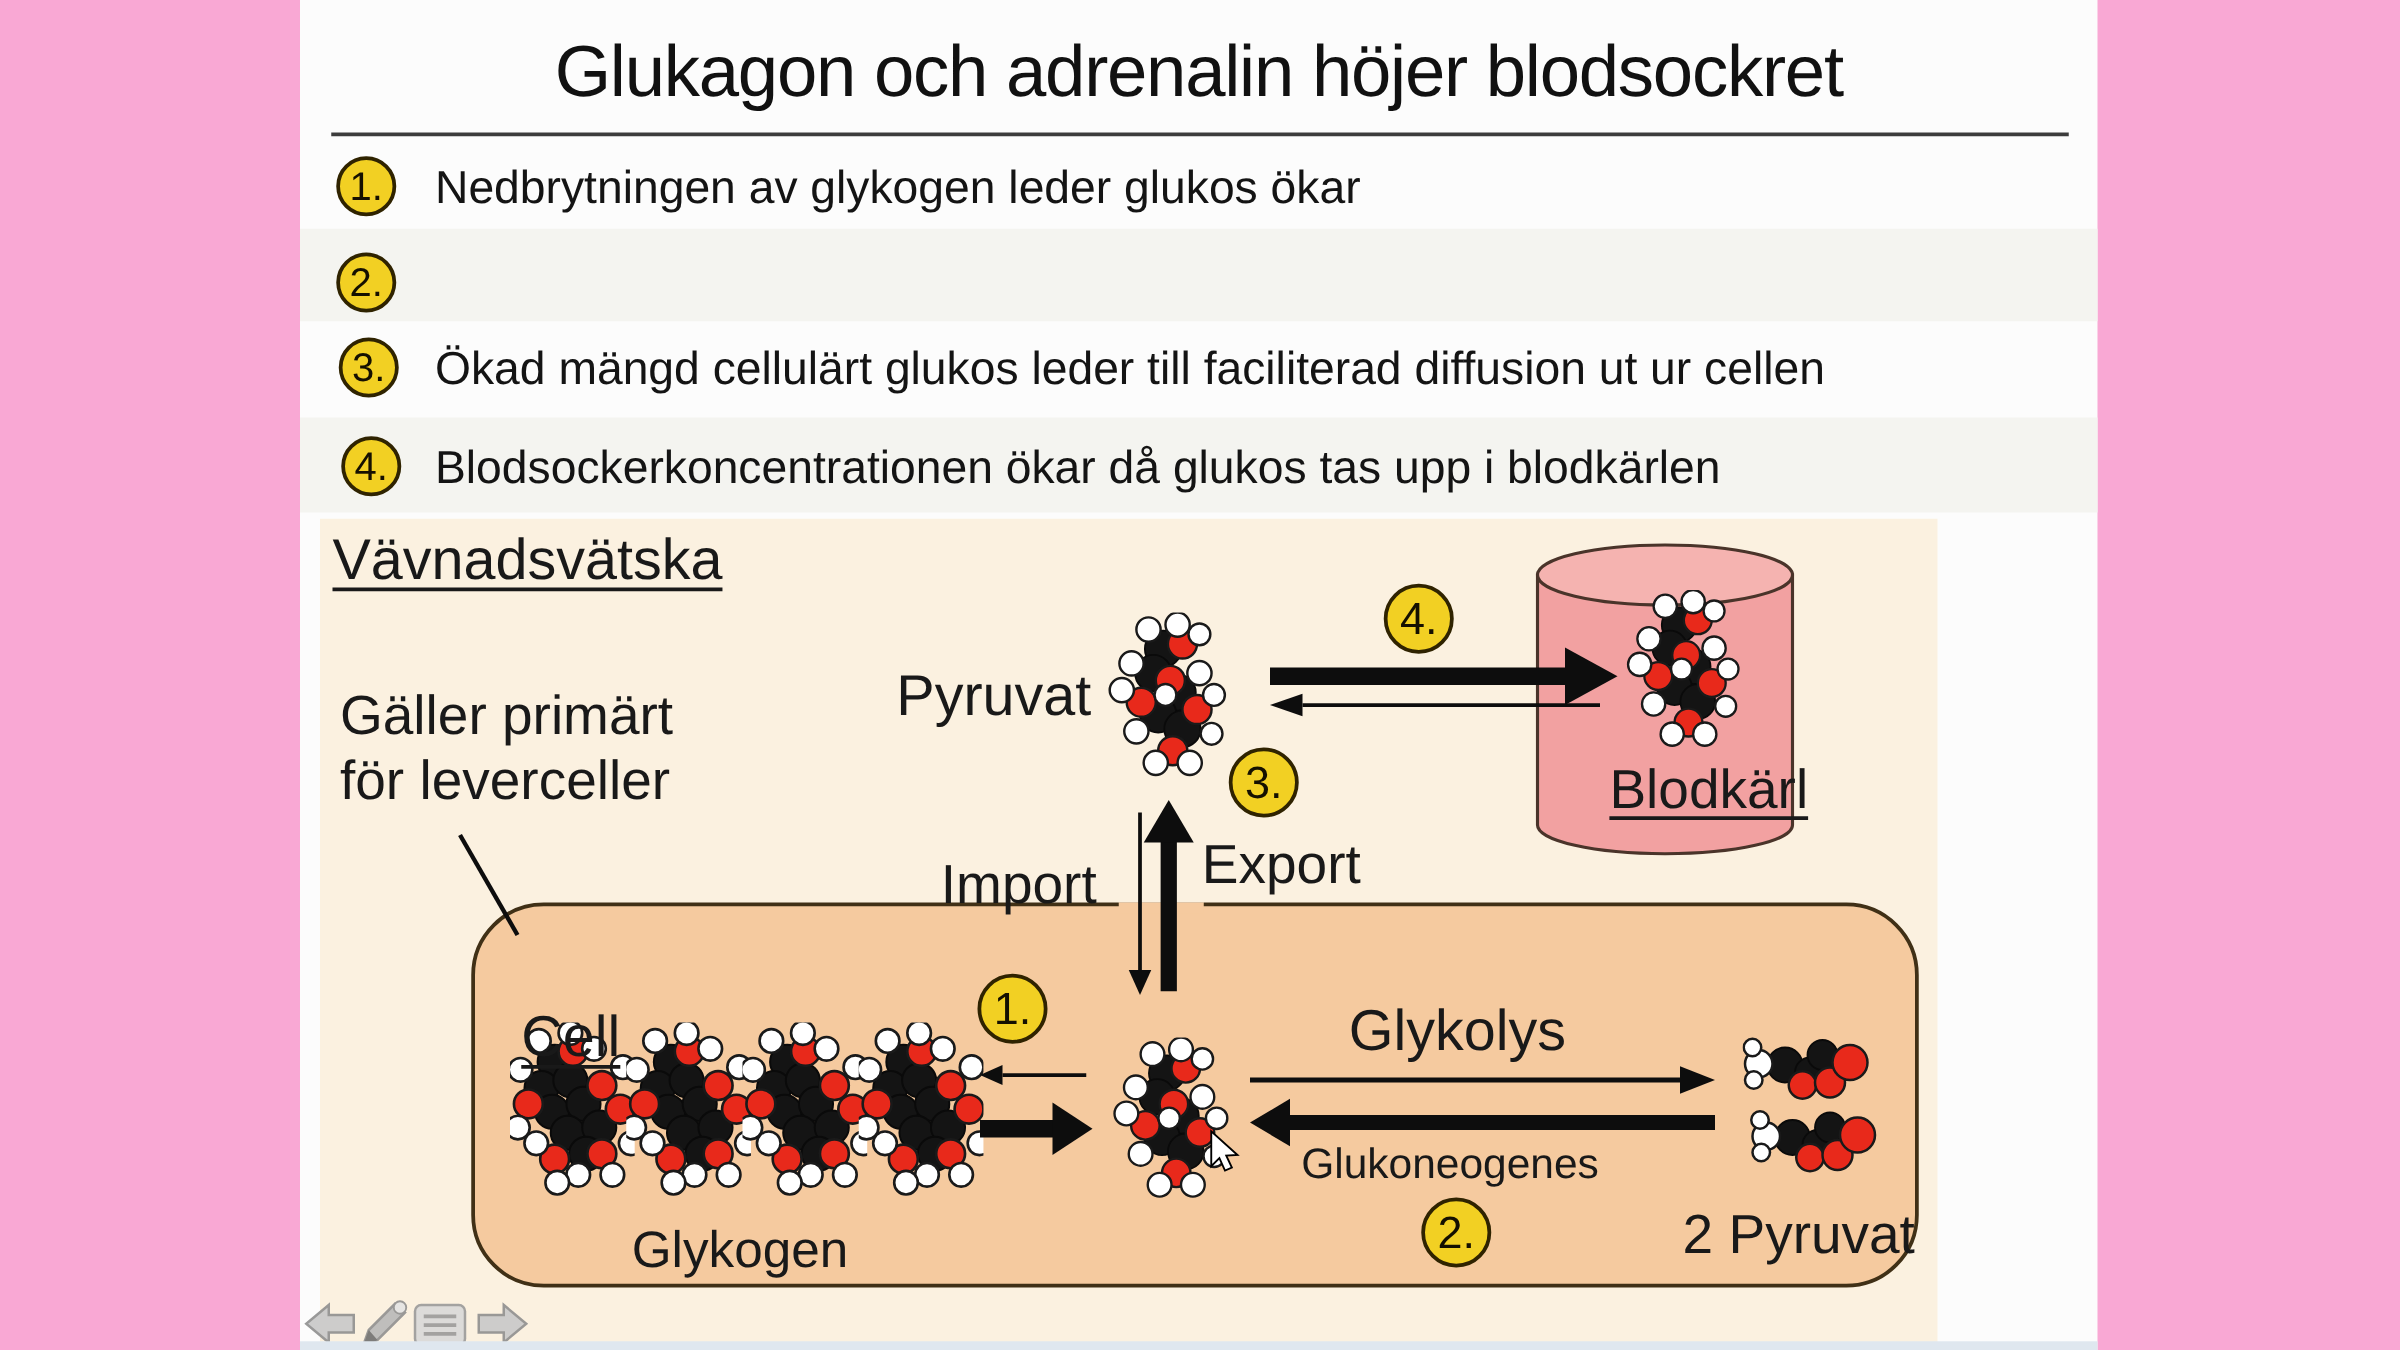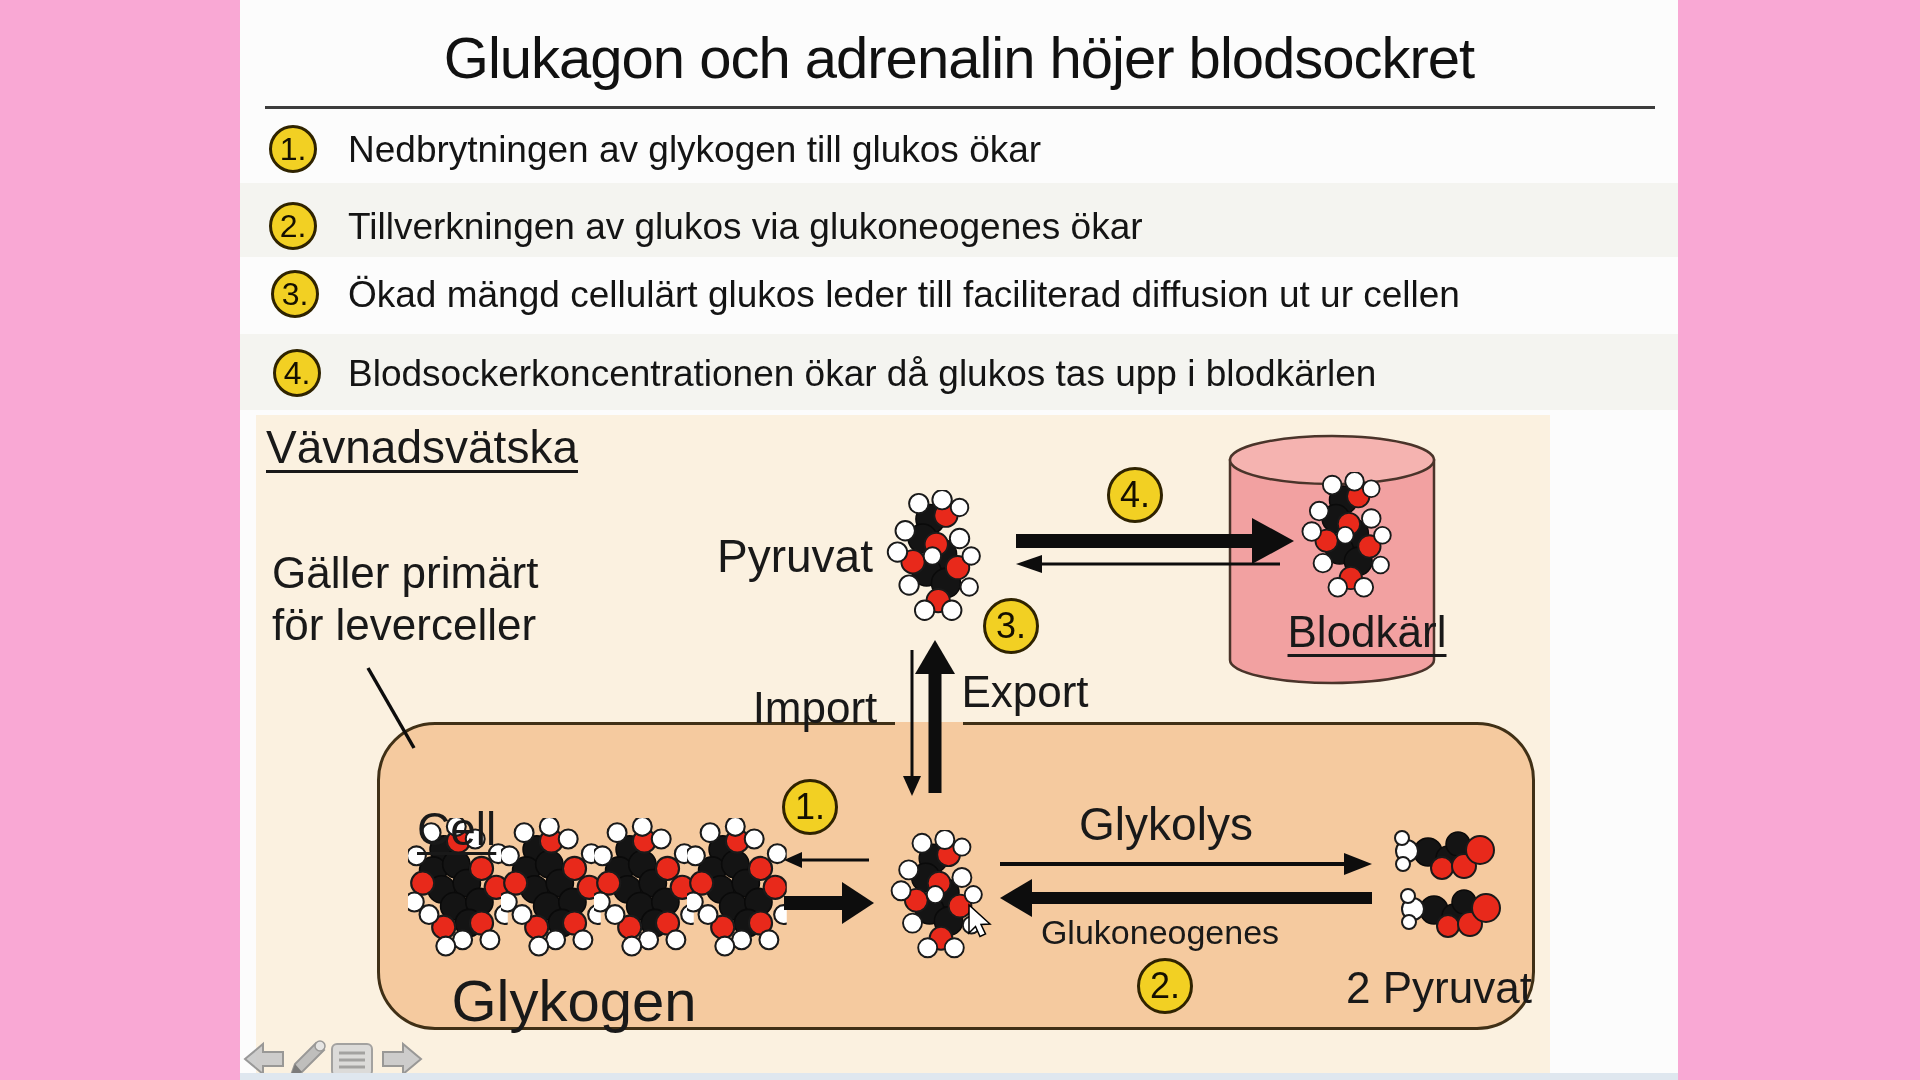--- a/index.html
+++ b/index.html
@@ -41,25 +41,24 @@
   <div id="slide">
     <div class="rowstripe" style="top:183px;height:74px;"></div>
     <div class="rowstripe" style="top:334px;height:76px;"></div>
     <div id="title">Glukagon och adrenalin höjer blodsockret</div>
     <div id="title-rule"></div>
   </div>
 
   <div class="step-badge" style="left:269px;top:125px;">
       <span>1.</span>
     </div>
-  <div class="step-text" style="top:129px;">Nedbrytningen av glykogen till glukos ökar</div>
+  <div class="step-text" style="top:129px;">Nedbrytningen av glykogen leder glukos ökar</div>
   <div class="step-badge" style="left:269px;top:202px;">
       <span>2.</span>
     </div>
-  <div class="step-text" style="top:206px;">Tillverkningen av glukos via glukoneogenes ökar</div>
   <div class="step-badge" style="left:271px;top:270px;">
       <span>3.</span>
     </div>
   <div class="step-text" style="top:274px;">Ökad mängd cellulärt glukos leder till faciliterad diffusion ut ur cellen</div>
   <div class="step-badge" style="left:273px;top:349px;">
       <span>4.</span>
     </div>
   <div class="step-text" style="top:353px;">Blodsockerkoncentrationen ökar då glukos tas upp i blodkärlen</div>
 
   <div id="diagram-bg"></div>
@@ -209,21 +208,21 @@
   </svg>
 
   <div class="lbl ul" style="left:266px;top:420px;font-size:46px;">Vävnadsvätska</div>
   <div class="lbl" style="left:272px;top:548px;font-size:44px;">Gäller primärt</div>
   <div class="lbl" style="left:272px;top:600px;font-size:44px;">för leverceller</div>
   <div class="lbl centered" style="left:795px;top:556px;font-size:46px;">Pyruvat</div>
   <div class="lbl centered ul" style="left:1367px;top:632px;font-size:44px;">Blodkärl</div>
   <div class="lbl centered" style="left:815px;top:691px;font-size:44px;margin-top:17px;">Import</div>
   <div class="lbl centered" style="left:1025px;top:692px;font-size:44px;">Export</div>
   <div class="lbl ul" style="left:417px;top:758px;font-size:46px;margin-top:44px;">Cell</div>
-  <div class="lbl centered" style="left:574px;top:1000px;font-size:58px;">Glykogen</div>
+  <div class="lbl centered" style="left:592px;top:1000px;font-size:41px;">Glykogen</div>
   <div class="lbl centered" style="left:1166px;top:824px;font-size:46px;">Glykolys</div>
   <div class="lbl centered" style="left:1160px;top:932px;font-size:34px;">Glukoneogenes</div>
   <div class="lbl centered" style="left:1439px;top:988px;font-size:44px;">2 Pyruvat</div>
 
   <div class="diag-badge" style="left:782px;top:779px;">
       <span>1.</span>
     </div>
   <div class="diag-badge" style="left:1137px;top:958px;">
       <span>2.</span>
     </div>

